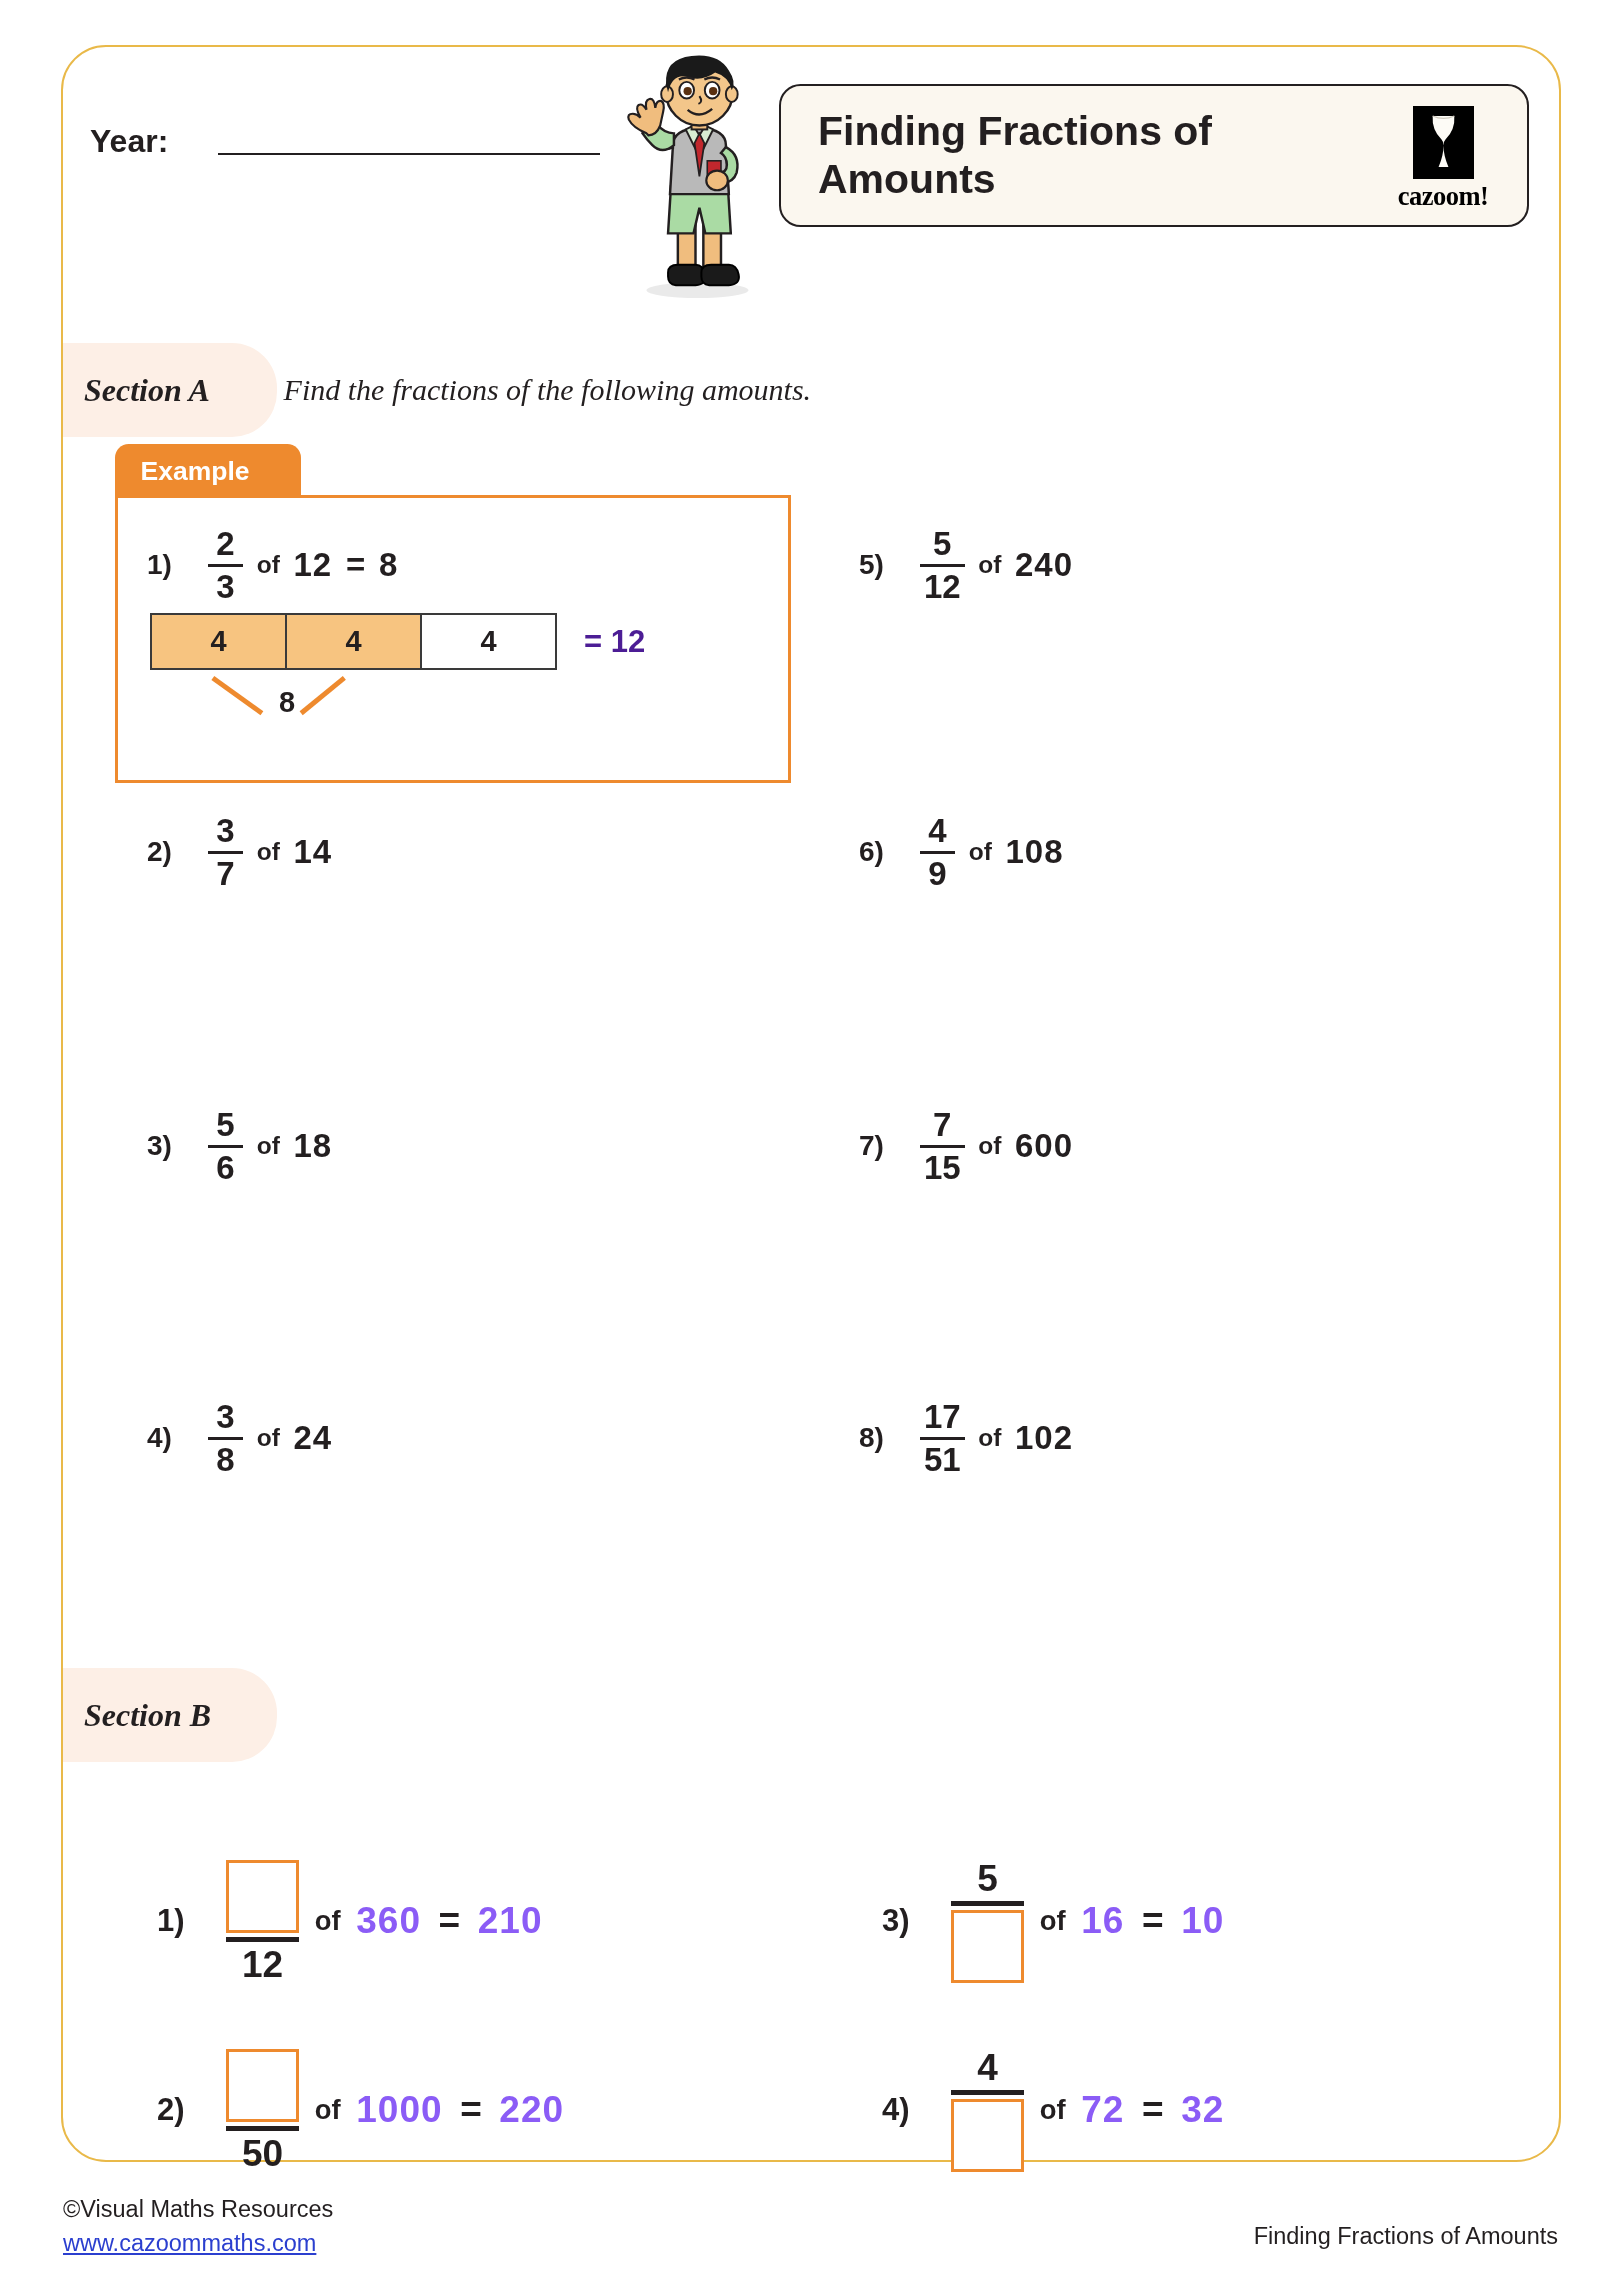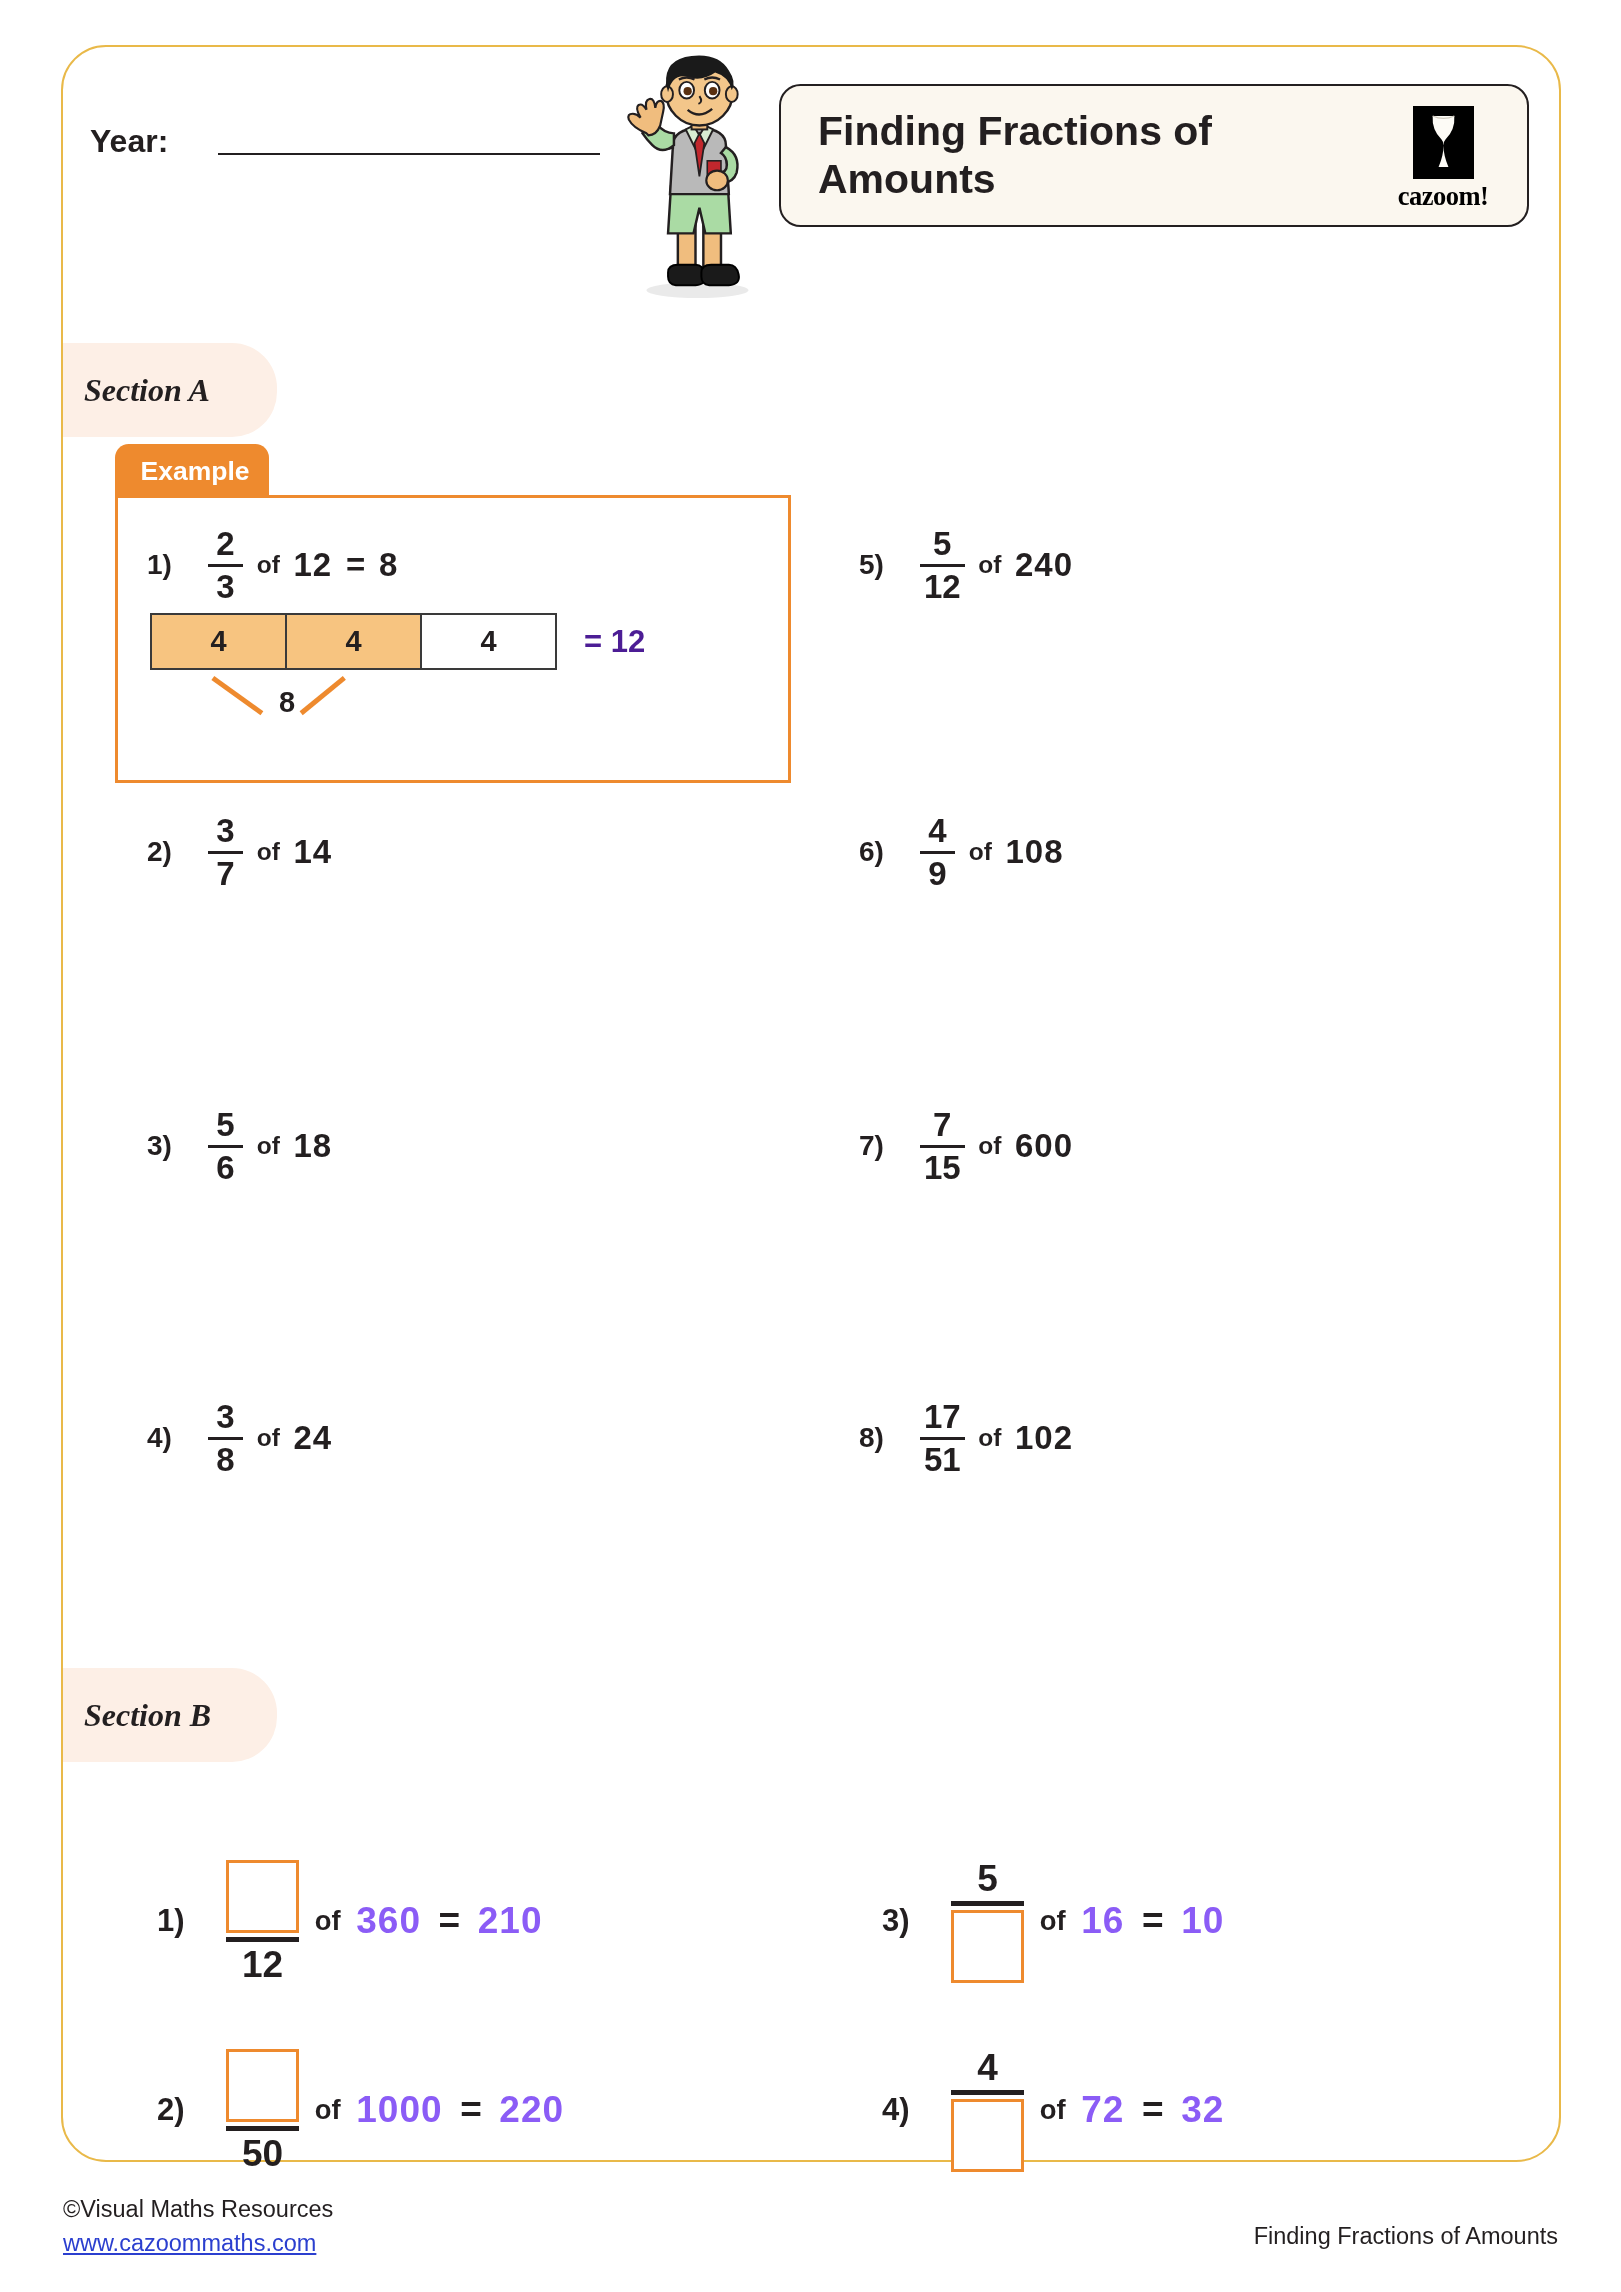--- a/index.html
+++ b/index.html
@@ -138,21 +138,21 @@
     color: #231f20;
     margin-left: 21.6px;
     white-space: nowrap;
   }
 
   
   .example-tab {
     position: absolute;
     left: 115px;
     top: 444px;
-    width: 154px;
+    width: 186px;
     height: 55px;
     background: #ee8a2e;
     border-radius: 13.7px 13.7px 0 0;
     color: #ffffff;
     font-size: 26.5px;
     font-weight: bold;
     display: flex;
     align-items: center;
     padding-left: 25.5px;
     box-sizing: border-box;
@@ -403,20 +403,21 @@
         <path d="M20 10 Q31 15 42 10" fill="none" stroke="#cfcabe" stroke-width="1.2"></path>
       </svg>
     </div>
     <div class="logo-word">cazoom!</div>
   </div>
 </div>
 
 <div class="section-band" style="top:343px;"></div>
 <div class="section-row" style="top:343px;gap:33px;">
   <span class="section-name">Section A</span>
+  <span class="section-desc">Find the fractions of the following amounts.</span>
 </div>
 
 <div class="example-tab">Example</div>
 <div class="example-box"></div>
 
 <div class="q" style="left:147px; top:527px;">
   <span class="q-num">1)</span>
   <span class="frac">
     <span class="num">2</span>
     <span class="bar"></span>

